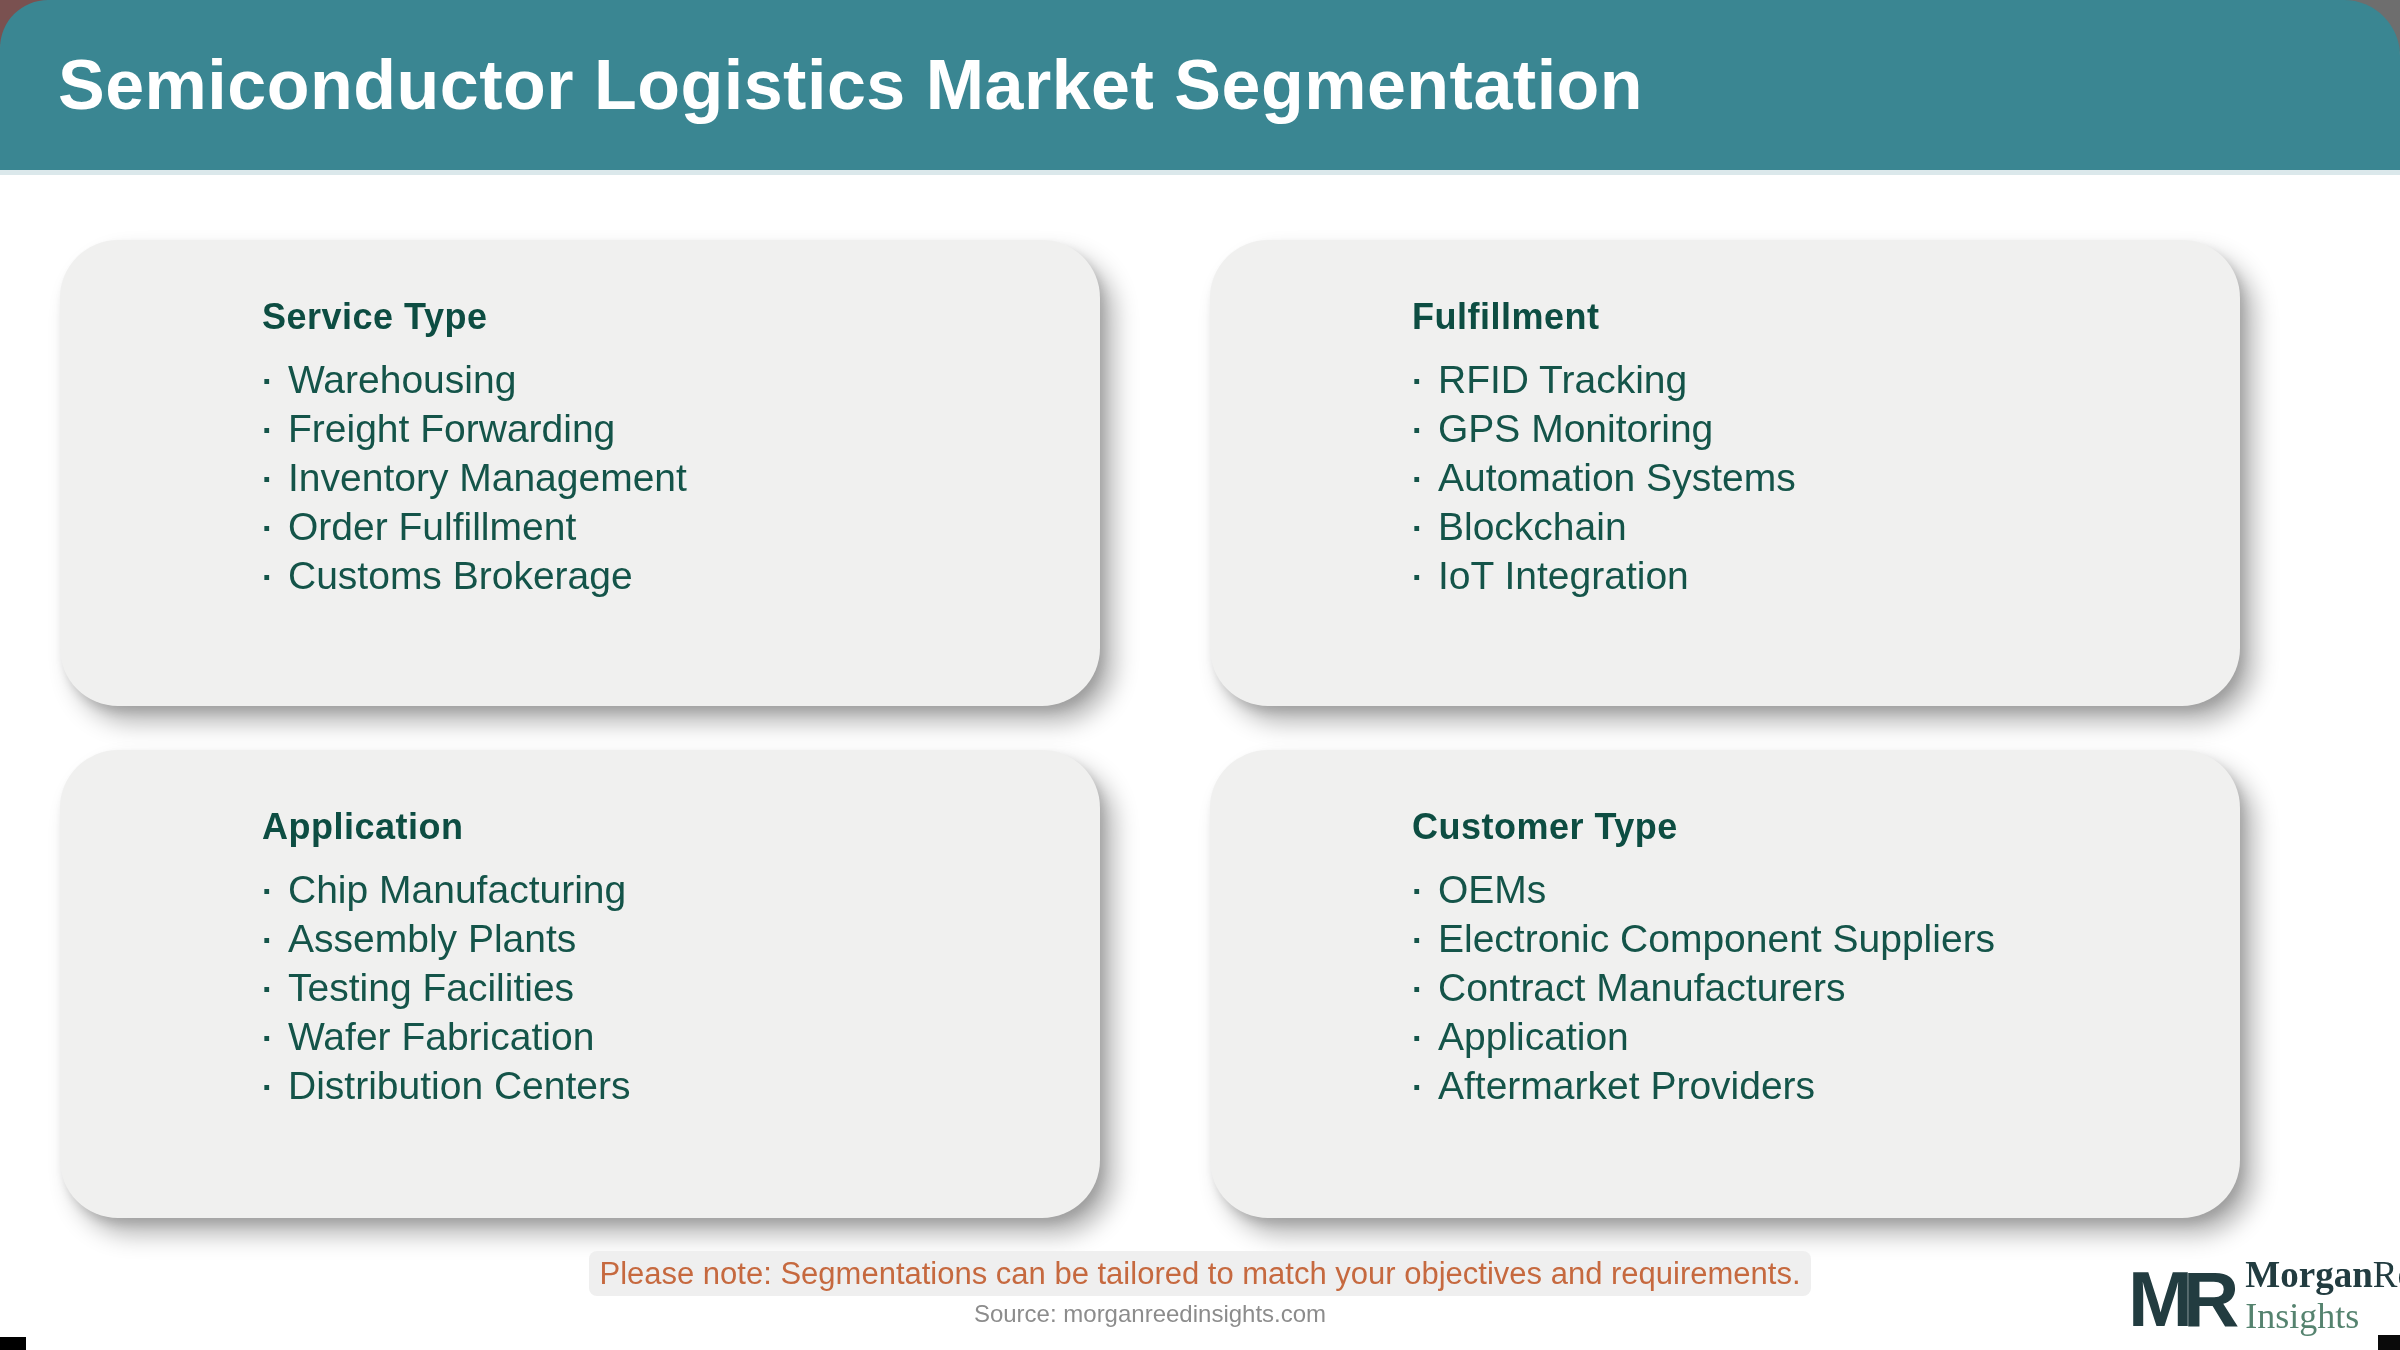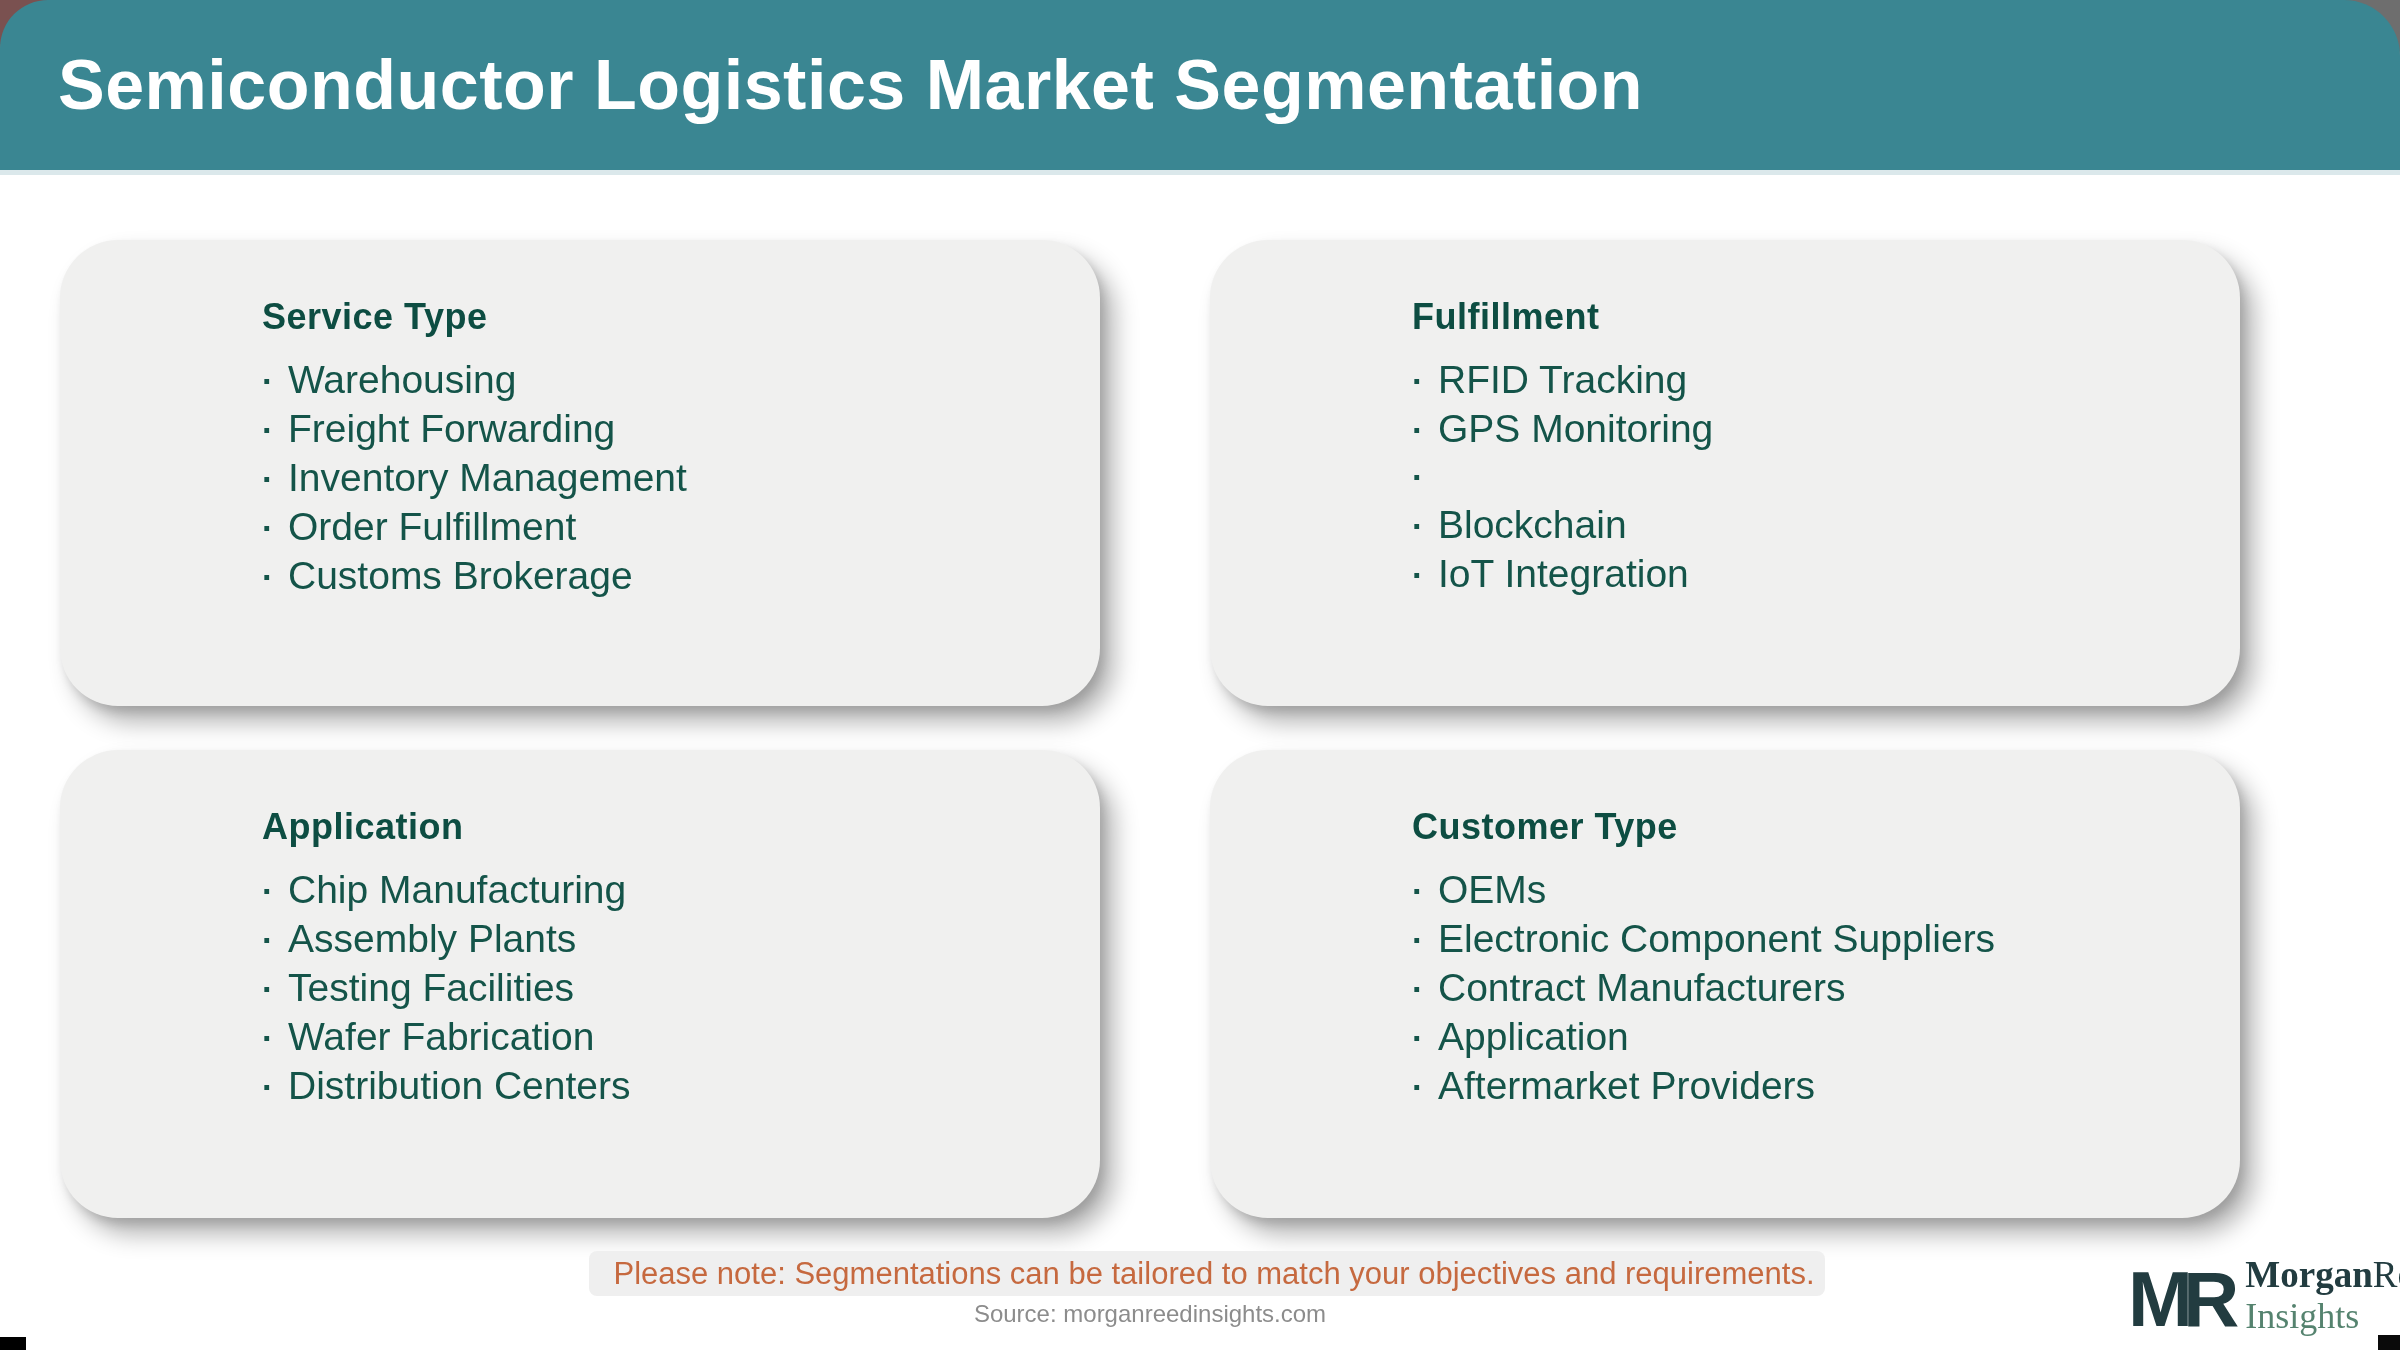--- a/index.html
+++ b/index.html
@@ -74,21 +74,20 @@
     position: absolute;
     left: 589px; top: 1251px;
     width: 1222px; height: 45px;
     background: var(--note_bg, #efefef);
     border-radius: 8px;
     display: flex;
     align-items: center;
     justify-content: center;
     font-size: 31px;
     color: var(--note_color, #c6693f);
-    padding-left: 14px;
   }
 
   .source-line {
     position: absolute;
     left: 0; top: 1300px;
     width: 2300px;
     text-align: center;
     font-size: 24px;
     color: var(--source_color, #8c8c8c);
   }
@@ -163,20 +162,21 @@
         <li>
             <span class="dot">·</span>
             <span>RFID Tracking</span>
           </li>
         <li>
             <span class="dot">·</span>
             <span>GPS Monitoring</span>
           </li>
         <li>
             <span class="dot">·</span>
+            <span>Automation Systems</span>
           </li>
         <li>
             <span class="dot">·</span>
             <span>Blockchain</span>
           </li>
         <li>
             <span class="dot">·</span>
             <span>IoT Integration</span>
           </li>
       </ul>

